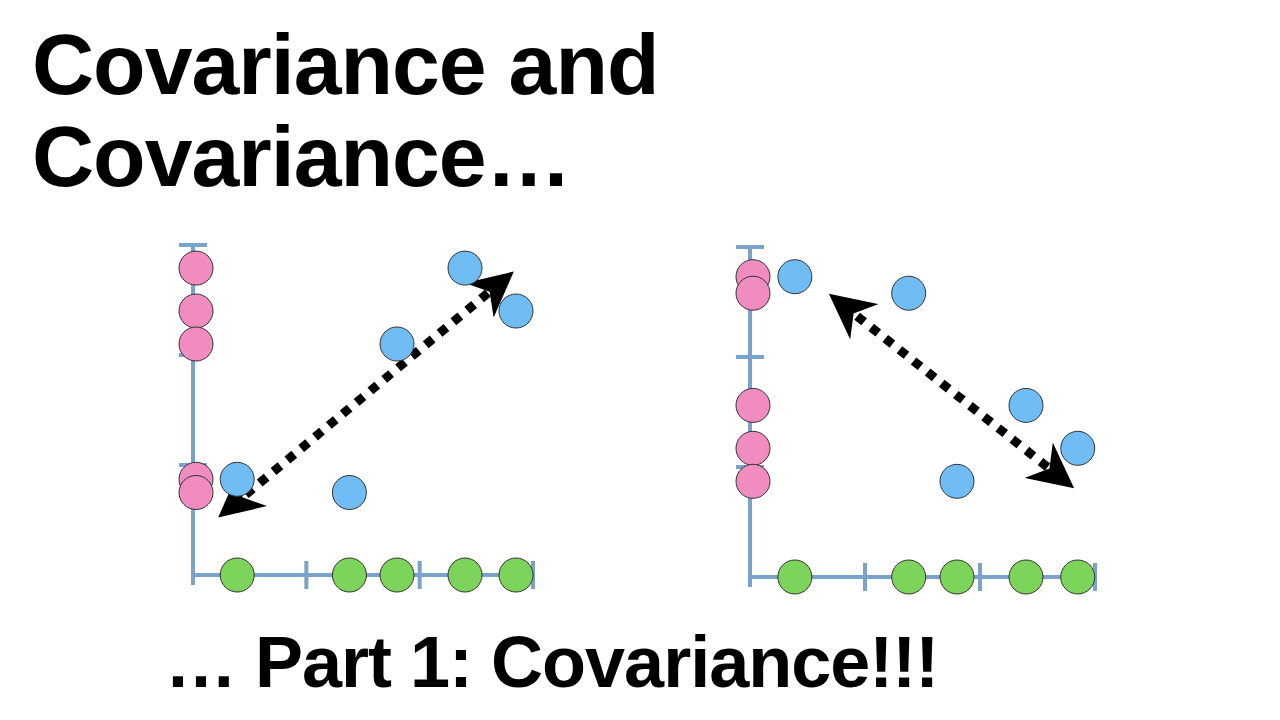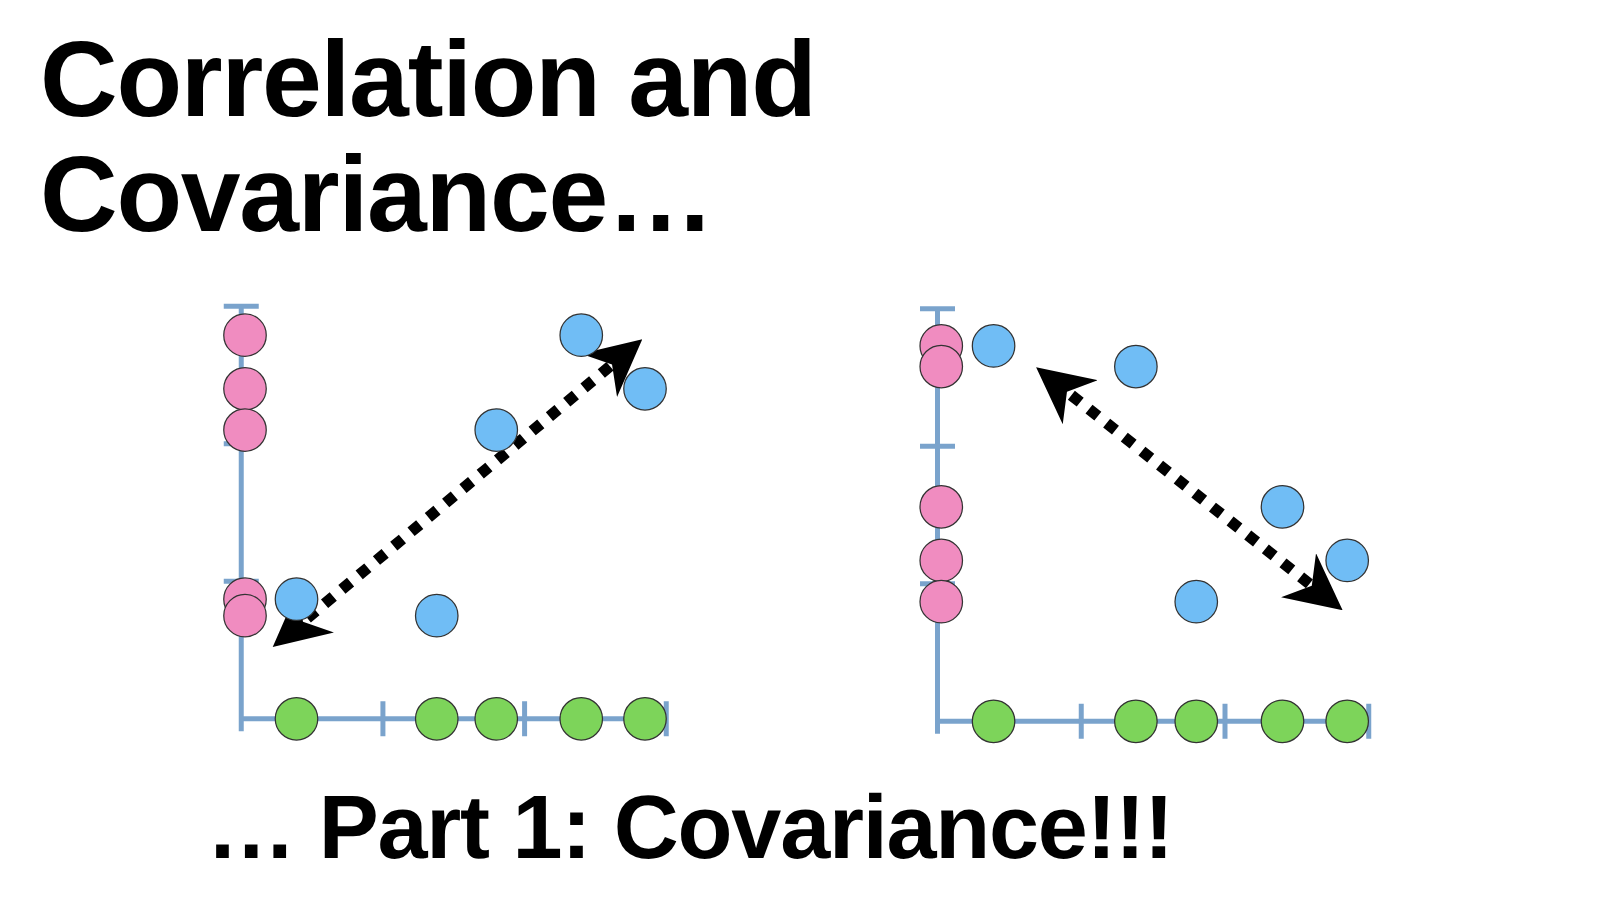--- a/index.html
+++ b/index.html
@@ -8,21 +8,21 @@
   .title { position:absolute; left:32px; top:18px; font-weight:bold; font-size:86px; line-height:92px;
            color:#000; letter-spacing:-1px; }
   .subtitle { position:absolute; left:165px; top:620px; font-weight:bold; font-size:72px; line-height:84px;
               color:#000; letter-spacing:-1px; white-space:nowrap; }
   svg.plot { position:absolute; left:0; top:0; }
 </style>
 </head>
 <body>
 
 <div class="title">
-  <div>Correlation and</div>
+  <div>Covariance and</div>
   <div>Covariance…</div>
 </div>
 
 <svg class="plot" width="1280" height="720">
   <defs>
     <marker id="ah" viewBox="0 0 10 10" refX="6" refY="5" markerWidth="5" markerHeight="5" orient="auto-start-reverse">
       <path d="M0,0 L10,5 L0,10 L3,5 Z" fill="#000"></path>
     </marker>
   </defs>
   <g id="plot-left">

